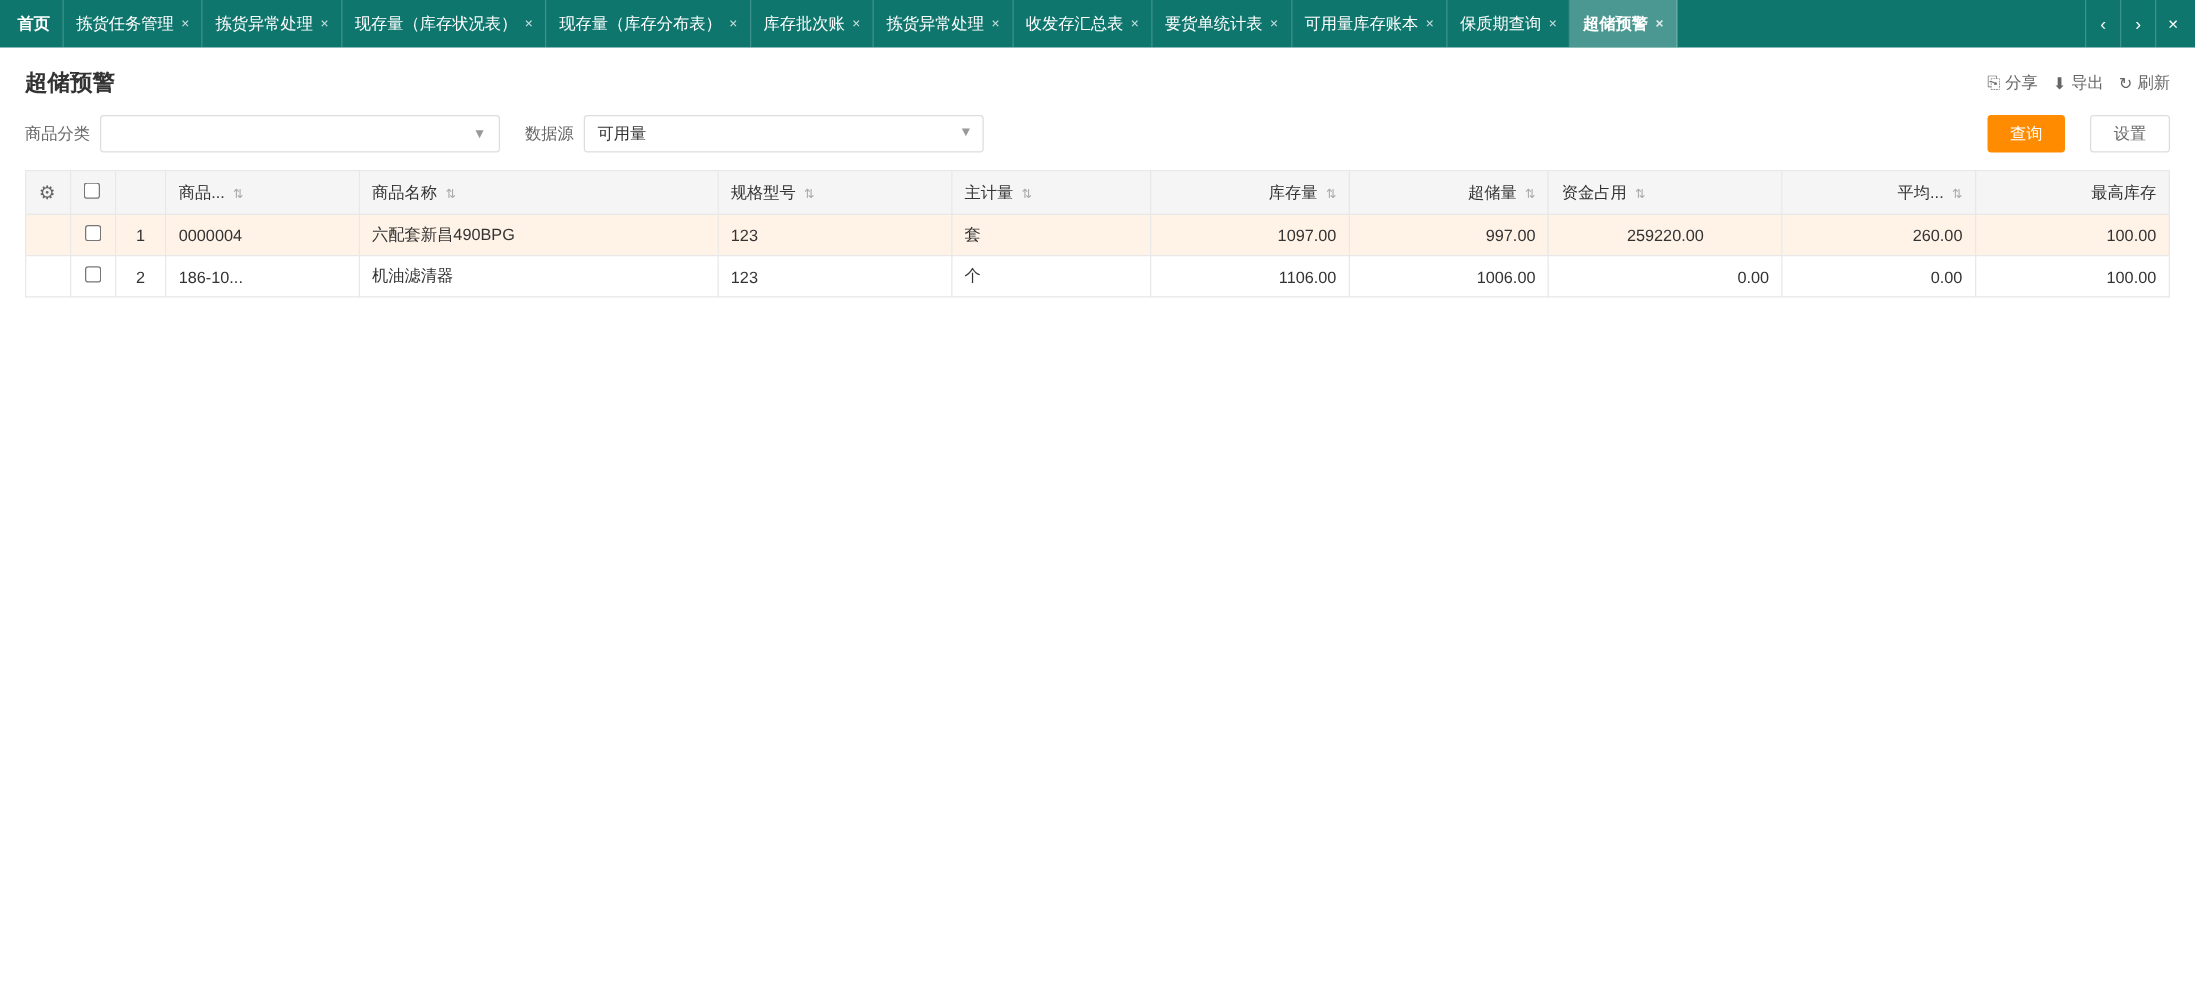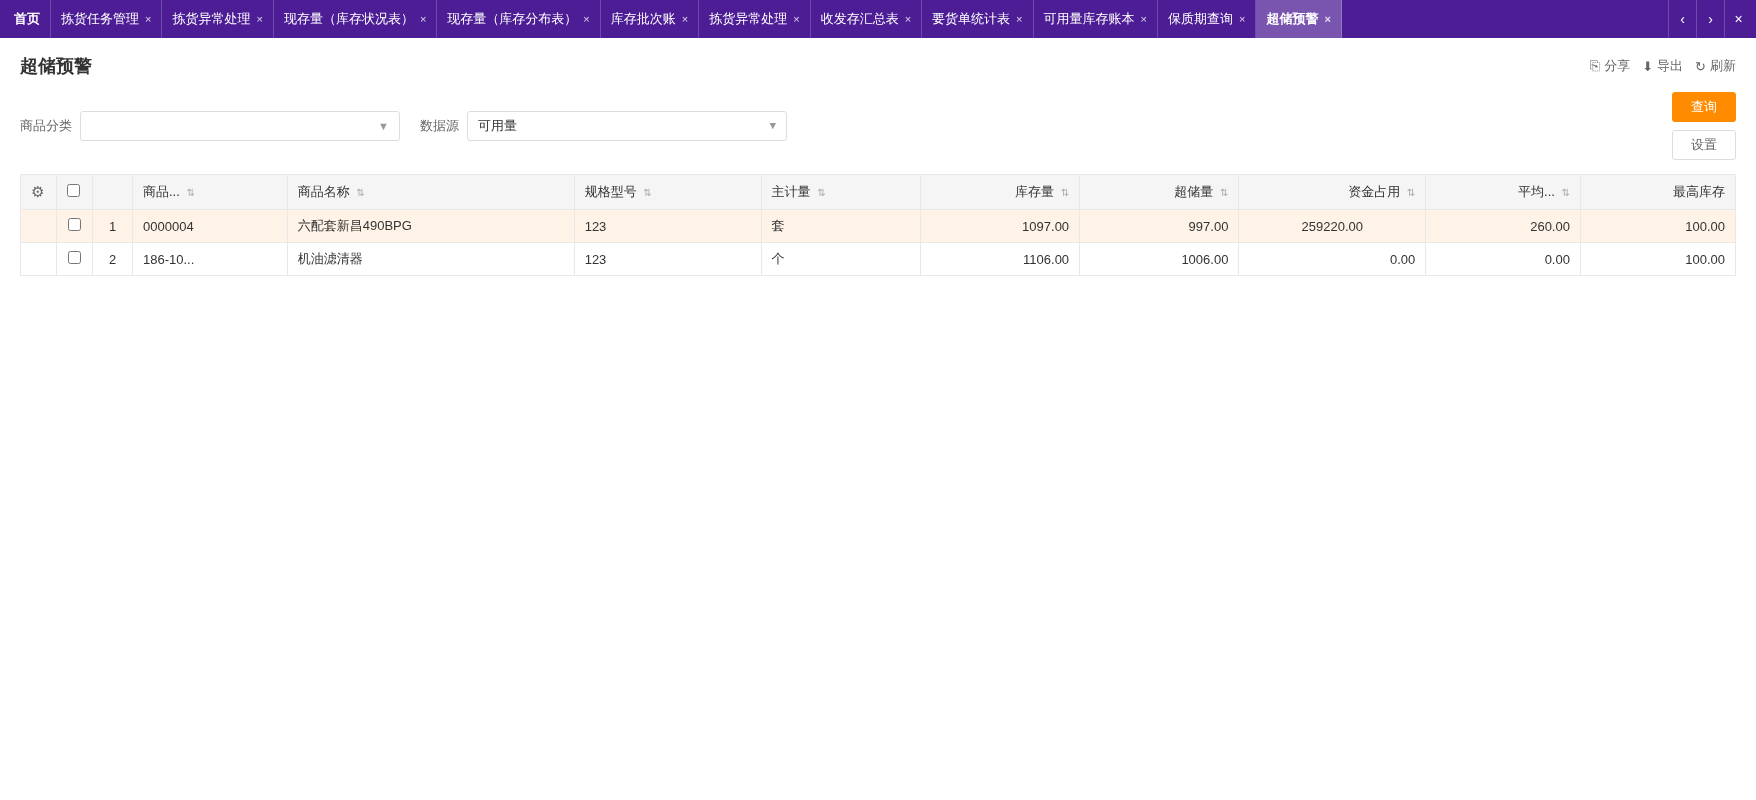--- a/index.html
+++ b/index.html
@@ -2,21 +2,21 @@
 <html><head>
   <meta charset="utf-8">
   <style>
     * { margin: 0; padding: 0; box-sizing: border-box; }
     body { font-family: "Microsoft YaHei", Arial, sans-serif; font-size: 13px; background: #fff; color: #333; overflow-x: hidden; }
 
     
     .top-nav {
       display: flex;
       align-items: center;
-      background: #4c1d95;
+      background: #0f766e;
       height: 38px;
       padding: 0 4px;
       overflow: hidden;
     }
     .nav-tab {
       display: flex;
       align-items: center;
       padding: 0 10px;
       height: 38px;
       white-space: nowrap;
@@ -133,22 +133,21 @@
       border-radius: 3px;
       padding: 5px 18px;
       cursor: pointer;
       font-size: 13px;
       height: 30px;
     }
 
     .filter-actions {
       margin-left: auto;
       display: flex;
-      gap: 8px;
-      flex-direction: column;
+      gap: 20px;
     }
 
     
     .data-table {
       width: 100%;
       border-collapse: collapse;
       font-size: 13px;
     }
     .data-table th {
       background: #f5f5f5;
@@ -322,21 +321,21 @@
           <span class="sort-icon">⇅</span>
         </th>
         <th style="text-align:right;">
           <span>库存量</span>
           <span class="sort-icon">⇅</span>
         </th>
         <th style="text-align:right;">
           <span>超储量</span>
           <span class="sort-icon">⇅</span>
         </th>
-        <th style="text-align:right;">
+        <th style="text-align:left;">
           <span>资金占用</span>
           <span class="sort-icon">⇅</span>
         </th>
         <th style="text-align:right;">
           <span>平均...</span>
           <span class="sort-icon">⇅</span>
         </th>
         <th style="text-align:right;margin-top:20px;">
           <span>最高库存</span>
         </th>

